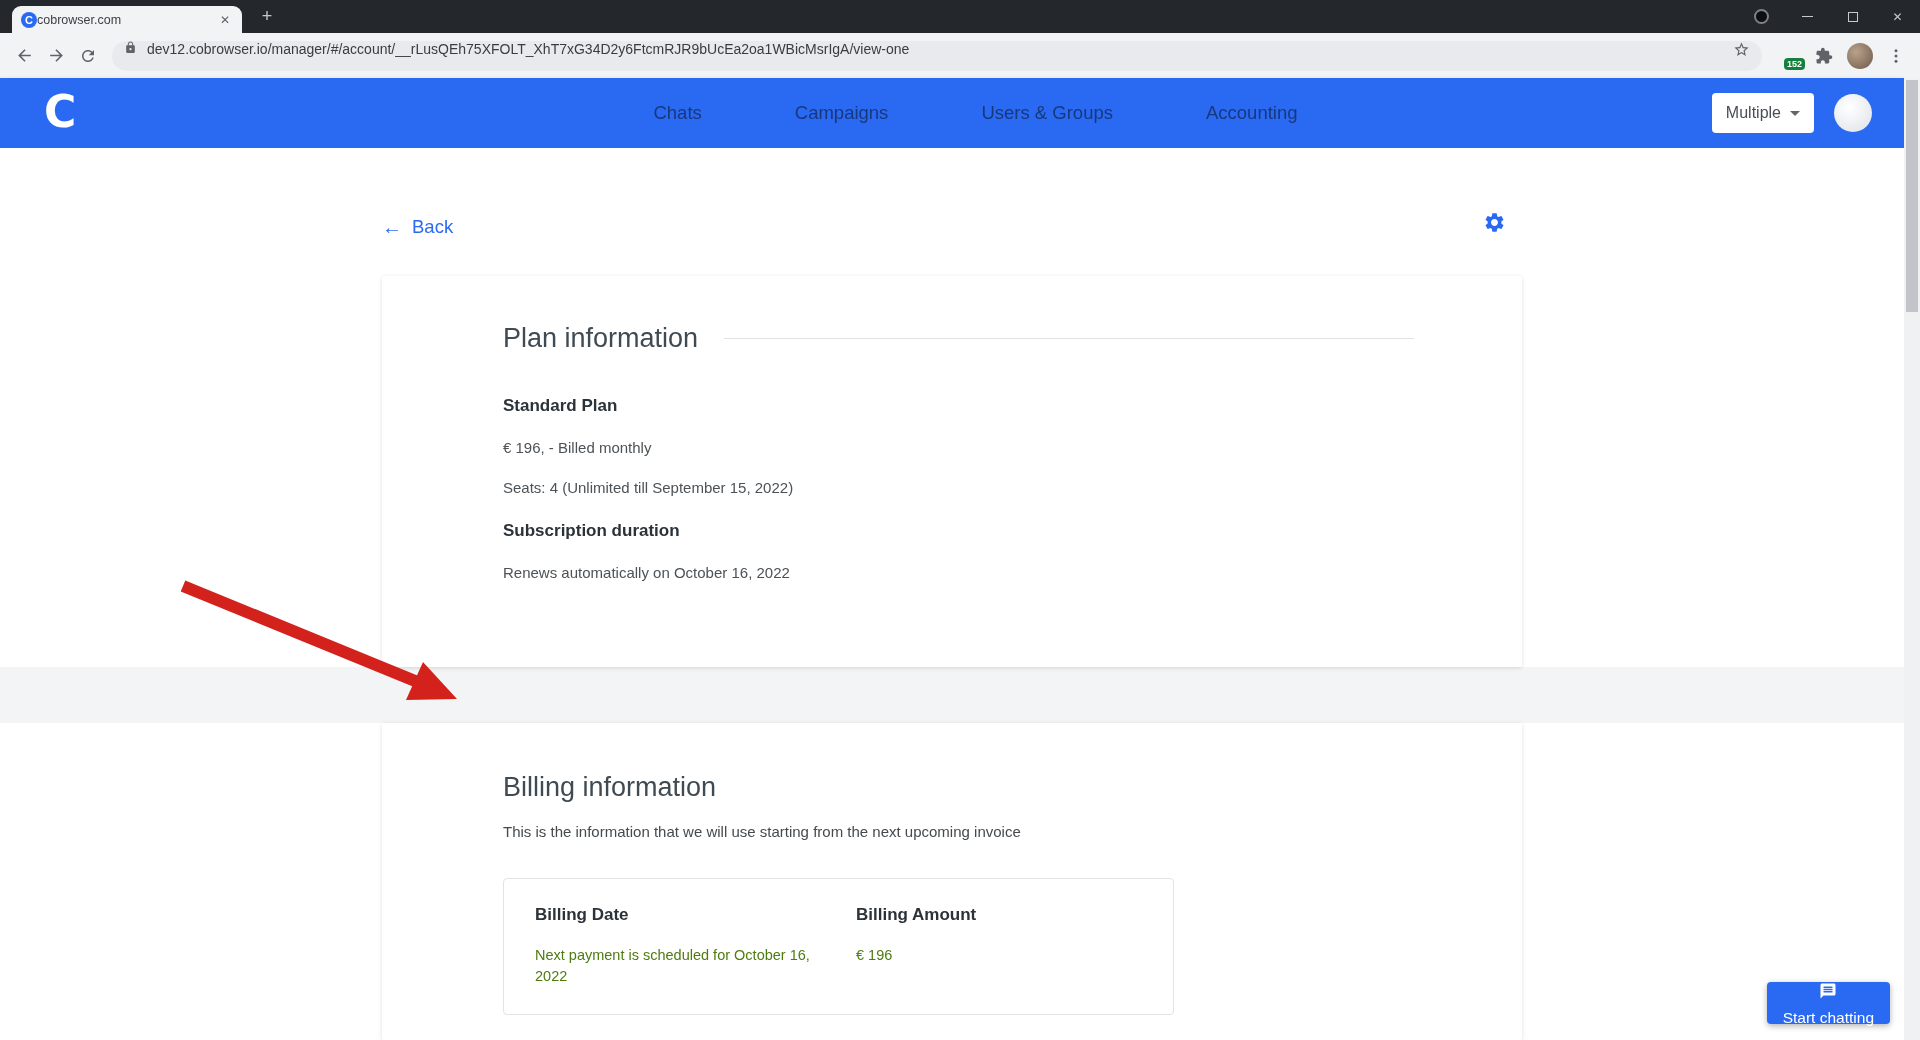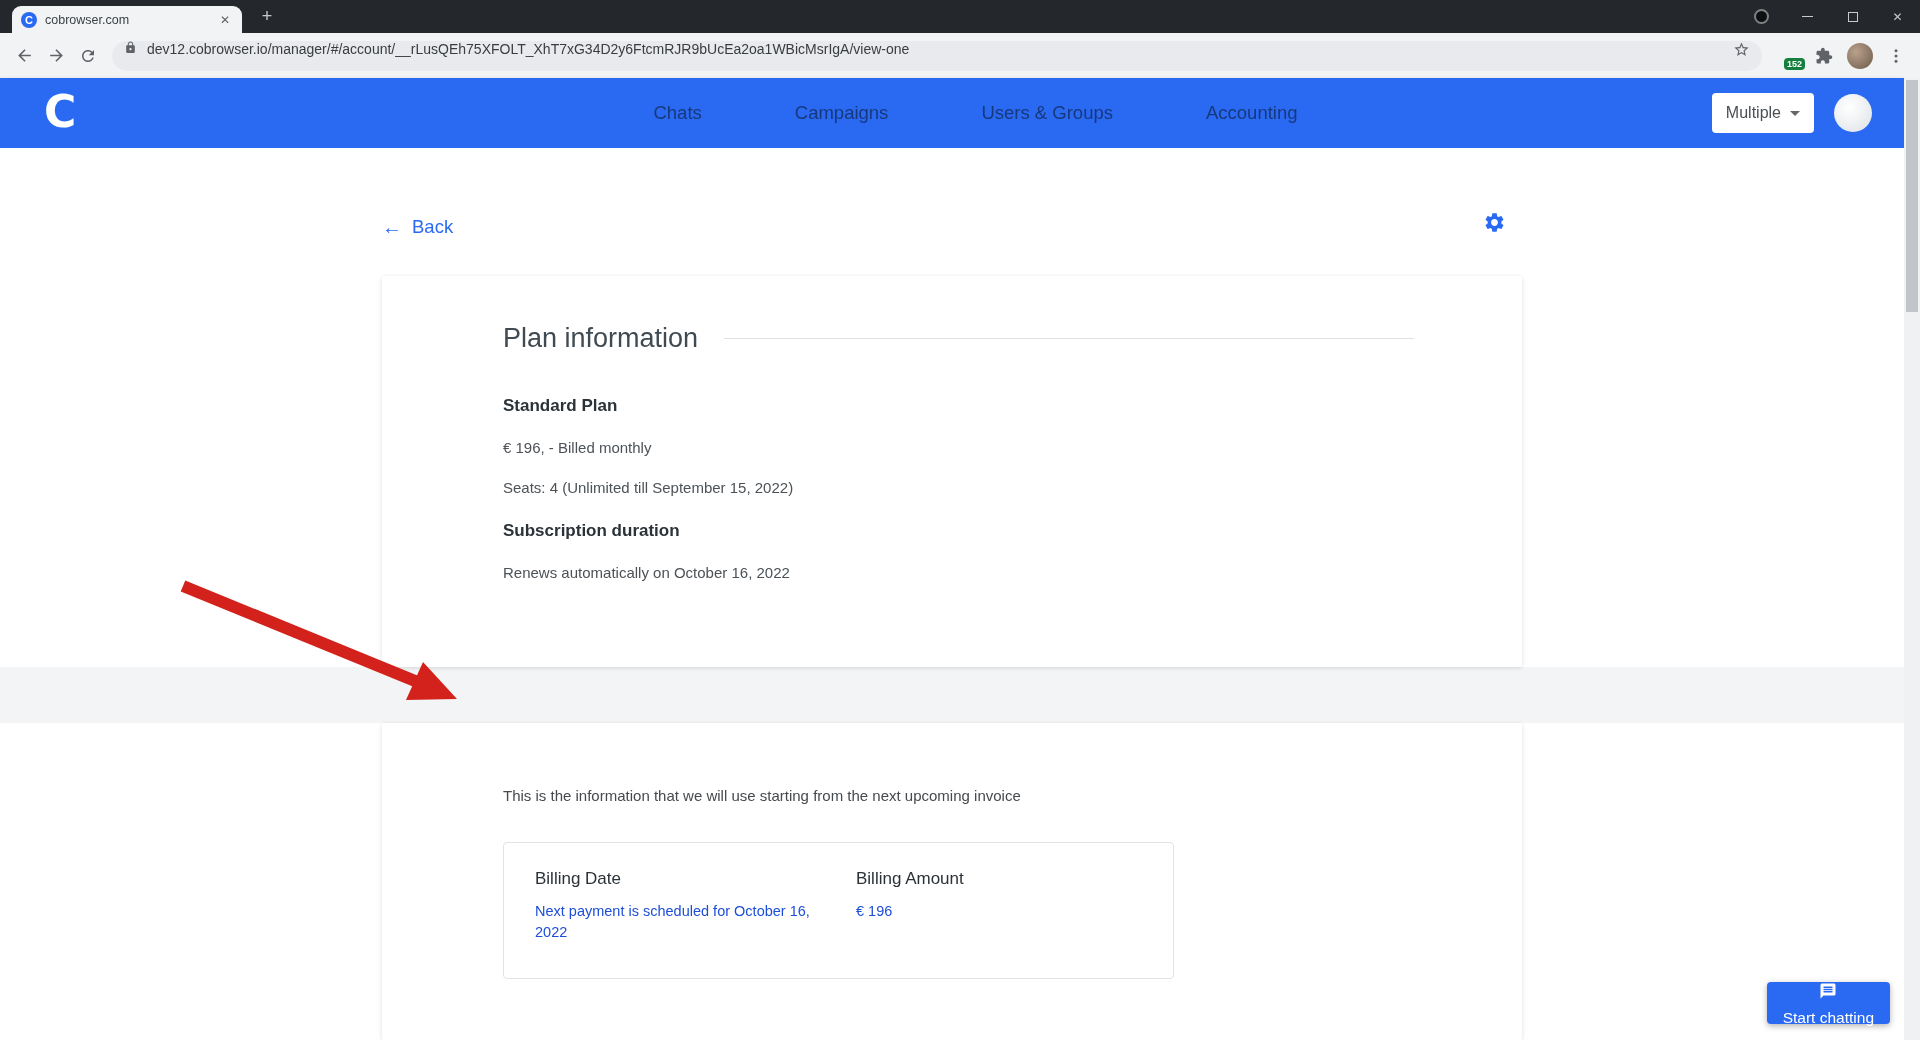--- a/index.html
+++ b/index.html
@@ -5,21 +5,21 @@
   * { margin:0; padding:0; box-sizing:border-box; }
   html,body { width:1920px; height:1040px; overflow:hidden; }
   body { font-family:"Liberation Sans","DejaVu Sans",sans-serif; background:#fff; position:relative; }
 
   
   .titlebar { height:33px; background:#24272c; position:relative; width:1920px; }
   .tab { position:absolute; left:12px; bottom:0; width:230px; height:27px; background:#f2f3f5;
          border-radius:9px 9px 0 0; display:flex; align-items:center; padding:0 9px; }
   .tab-favicon { width:16px; height:16px; border-radius:50%; background:#2a6af3; color:#fff;
                  font-size:11px; font-weight:bold; display:flex; align-items:center; justify-content:center; }
-  .tab-title { font-size:12.5px; color:#3c4043; margin-left:8px; flex:1; white-space:nowrap; overflow:hidden; }
+  .tab-title { font-size:12.5px; color:#3c4043; flex:1; white-space:nowrap; overflow:hidden; }
   .tab-close { color:#5f6368; font-size:12px; width:16px; height:16px; display:flex; align-items:center; justify-content:center; border-radius:50%; }
   .newtab-btn { position:absolute; left:254px; bottom:3px; width:26px; height:26px; color:#c6c9cc;
                 font-size:18px; text-align:center; line-height:25px; border-radius:50%; }
   .win-controls { position:absolute; right:0; top:0; height:33px; display:flex; align-items:center; }
   .circle-badge { width:15px; height:15px; border-radius:50%; background:#0e0f10; border:2.5px solid #7e8287; margin-right:16px; }
   .win-btn { width:45px; height:33px; display:flex; align-items:center; justify-content:center; color:#c7cacd; font-size:12px; }
   .min-glyph { display:block; width:11px; height:1.5px; background:#c7cacd; }
   .max-glyph { display:block; width:10px; height:10px; border:1.4px solid #c7cacd; }
 
   .toolbar { height:45px; background:#f2f3f5; display:flex; align-items:center; padding:0 8px; width:1920px; }
@@ -62,22 +62,22 @@
   .body-line { margin-top:23px; font-size:15px; color:#4c5257; }
   .bold-label.sub { margin-top:25px; }
 
   .gray-band { height:56px; background:#f3f4f5; width:100%; }
 
   .card2 { height:317px; padding:46px 0 0 121px; }
   .billing-desc { margin-top:18px; font-size:15px; color:#454a4f; }
   .inner-card { margin-top:38px; width:671px; height:137px; border:1px solid #e1e3e5; border-radius:4px;
                 display:flex; padding:26px 0 0 31px; }
   .inner-col1 { width:321px; }
-  .inner-label { font-size:17px; font-weight:400; color:#2b3238; }
-  .inner-value { margin-top:12px; font-size:14.5px; color:#1d4ed8; max-width:282px; line-height:1.45; }
+  .inner-label { font-size:17px; font-weight:700; color:#2b3238; }
+  .inner-value { margin-top:20px; font-size:14.5px; color:#4d7c0f; max-width:282px; line-height:1.45; }
 
   
   .chat-btn { position:absolute; right:30px; bottom:16px; height:42px; background:#2a6af3; color:#fff;
               border-radius:4px; display:flex; align-items:center; gap:9px; padding:0 16px; font-size:15.5px;
               box-shadow:0 2px 6px rgba(0,0,0,0.3); z-index:50; cursor:pointer;flex-direction:column; }
   .annot-arrow { position:absolute; left:0; top:0; pointer-events:none; z-index:60; }
   .scrollbar { position:absolute; right:0; top:78px; width:16px; height:962px; background:#eff1f2; z-index:70; }
   .scroll-thumb { position:absolute; left:2px; top:2px; width:12px; height:232px; background:#c1c4c8; }
 </style>
 </head>
@@ -189,20 +189,23 @@
       <div class="body-line">Seats: 4 (Unlimited till September 15, 2022)</div>
       <div class="bold-label sub">Subscription duration</div>
       <div class="body-line">Renews automatically on October 16, 2022</div>
     </div>
   </div>
 
   <div class="gray-band"></div>
 
   <div class="container">
     <div class="card card2">
+      <div class="section-title-row">
+        <span class="section-title">Billing information</span>
+      </div>
       <div class="billing-desc">This is the information that we will use starting from the next upcoming invoice</div>
       <div class="inner-card">
         <div class="inner-col1">
           <div class="inner-label">Billing Date</div>
           <div class="inner-value">Next payment is scheduled for October 16, 2022</div>
         </div>
         <div>
           <div class="inner-label">Billing Amount</div>
           <div class="inner-value">€ 196</div>
         </div>

